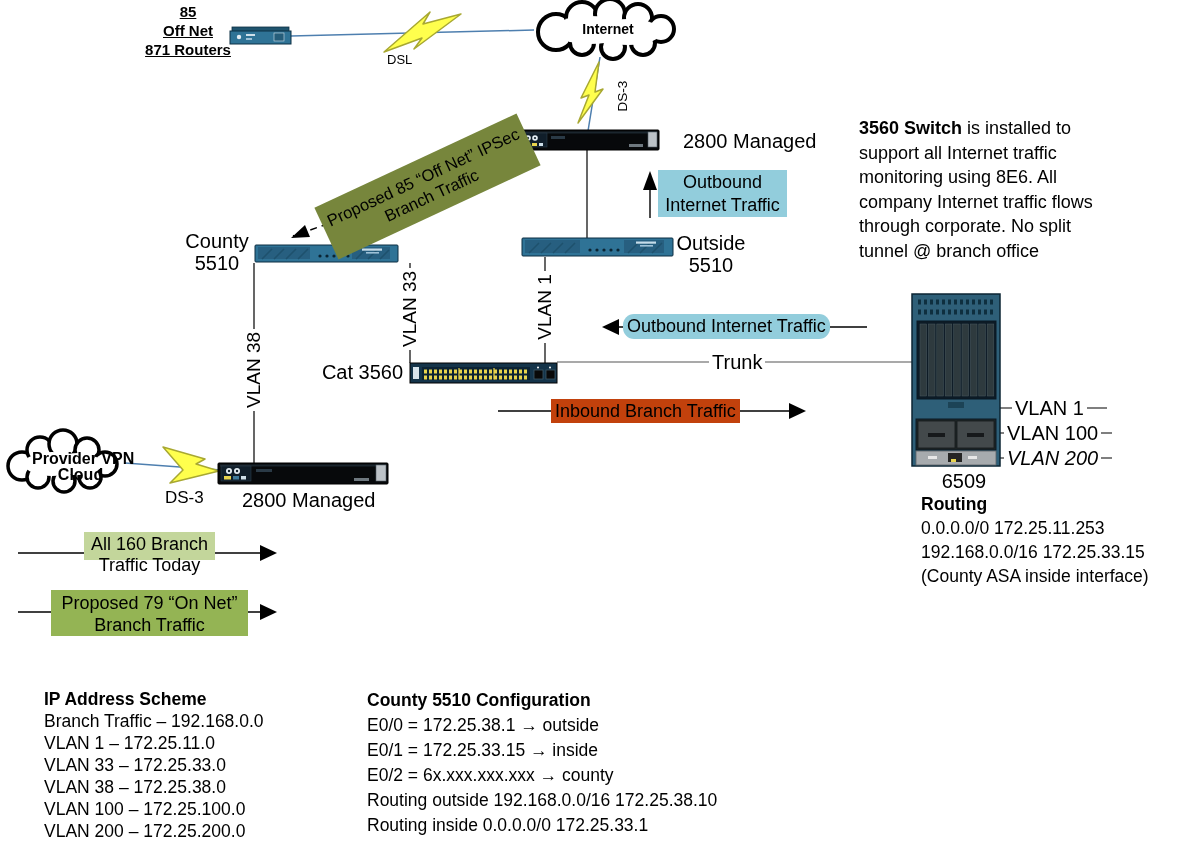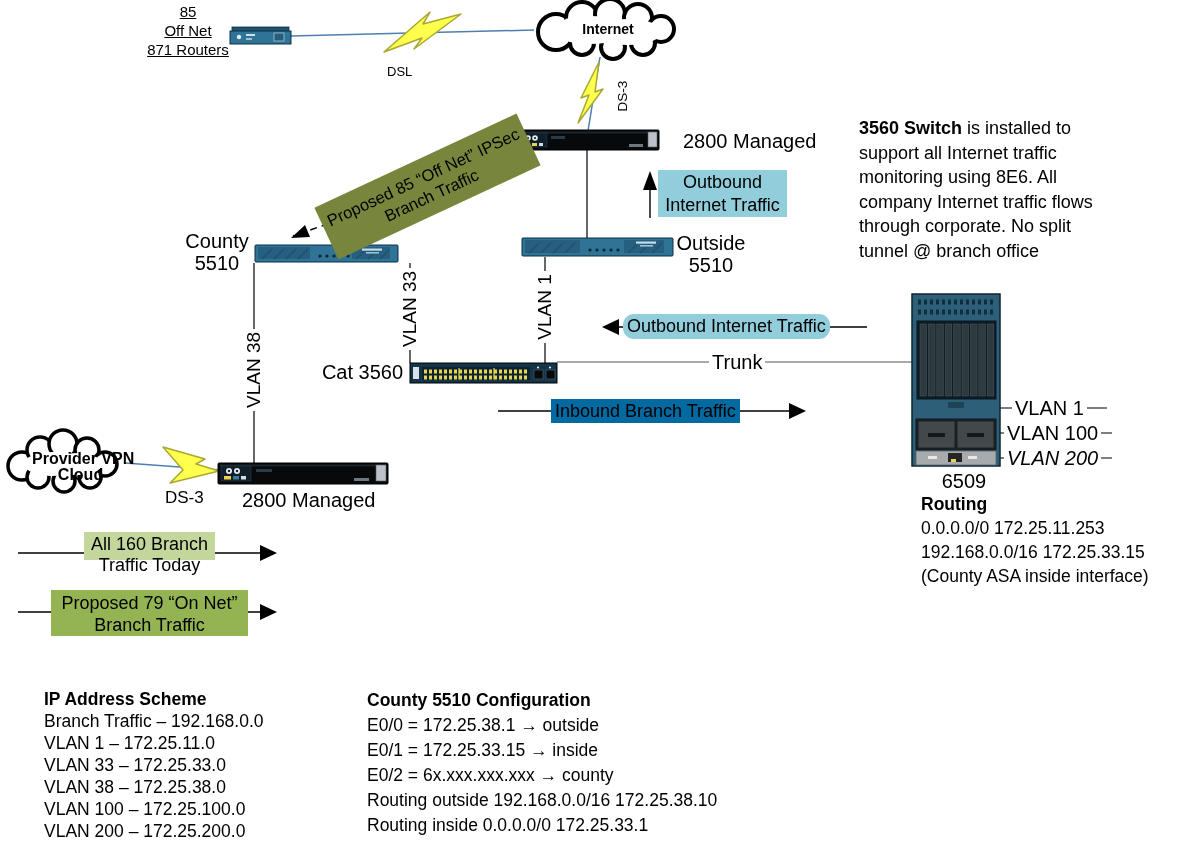--- a/index.html
+++ b/index.html
@@ -3,31 +3,31 @@
 <meta charset="utf-8">
 <style>
   html,body{margin:0;padding:0;background:#fff;}
   #canvas{position:relative;width:1189px;height:854px;background:#fff;overflow:hidden;
           font-family:"Liberation Sans",sans-serif;color:#000;}
   #diagram-svg{position:absolute;left:0;top:0;}
   .abs{position:absolute;white-space:nowrap;}
   .lbl{font-size:20px;line-height:22px;}
   .ctr{text-align:center;}
   .bold{font-weight:bold;}
-  .offnet{font-size:15px;font-weight:normal;line-height:19px;text-align:center;}
+  .offnet{font-size:15px;font-weight:bold;line-height:19px;text-align:center;}
   .offnet span{text-decoration:underline;}
   .cloudlbl{font-weight:bold;text-align:center;}
   .linelabel{position:absolute;background:#fff;font-size:20px;line-height:22px;padding:0 3px;white-space:nowrap;}
   .vwrap{position:absolute;width:140px;height:22px;display:flex;align-items:center;justify-content:center;transform:rotate(-90deg);}
   .vwrap .vbg{background:#fff;font-size:19px;padding:0 3px;white-space:nowrap;}
   .vwrap.small{width:120px;}
   .vwrap.small .vbg{background:transparent;font-size:13.5px;}
   .flowbox{position:absolute;font-size:18px;text-align:center;box-sizing:border-box;}
   .bluebox{background:#92CDDC;}
-  .pinkbox{background:#0369a1;}
+  .pinkbox{background:#c2410c;}
   .greenlight{background:#C3D69B;}
   .greenmed{background:#94B454;}
   .banner{position:absolute;left:316px;top:158px;width:223px;height:57px;background:#77863C;
           transform:rotate(-25deg);font-size:16.5px;line-height:20px;text-align:center;
           box-sizing:border-box;padding-top:8px;}
   .textblock{position:absolute;font-size:17.5px;}
   .tb-note{left:859px;top:116px;width:258px;font-size:18px;line-height:24.5px;white-space:normal;}
   .tb-routing{left:921px;top:492px;line-height:24px;}
   .tb-ip{left:44px;top:688px;line-height:22px;}
   .tb-county{left:367px;top:688px;line-height:25px;}
@@ -216,21 +216,21 @@
     <rect x="968" y="456" width="9" height="3" fill="#E8E8E8"></rect>
   </g>
 </svg>
 
 <div class="abs offnet" style="left:118px;top:2px;width:140px;">
   <div><span>85</span></div>
   <div><span>Off Net</span></div>
   <div><span>871 Routers</span></div>
 </div>
 
-<div class="abs" style="left:387px;top:52px;font-size:13px;margin-top:12px;">DSL</div>
+<div class="abs" style="left:387px;top:52px;font-size:13px;">DSL</div>
 
 <div class="abs cloudlbl" style="left:548px;top:21px;width:120px;font-size:14px;">Internet</div>
 
 <div class="vwrap small" style="left:562px;top:85px;">
   <span class="vbg">DS-3</span>
 </div>
 
 <div class="abs lbl" style="left:683px;top:130px;">2800 Managed</div>
 
 <div class="abs lbl ctr" style="left:176px;top:231px;width:82px;line-height:21.5px;">

